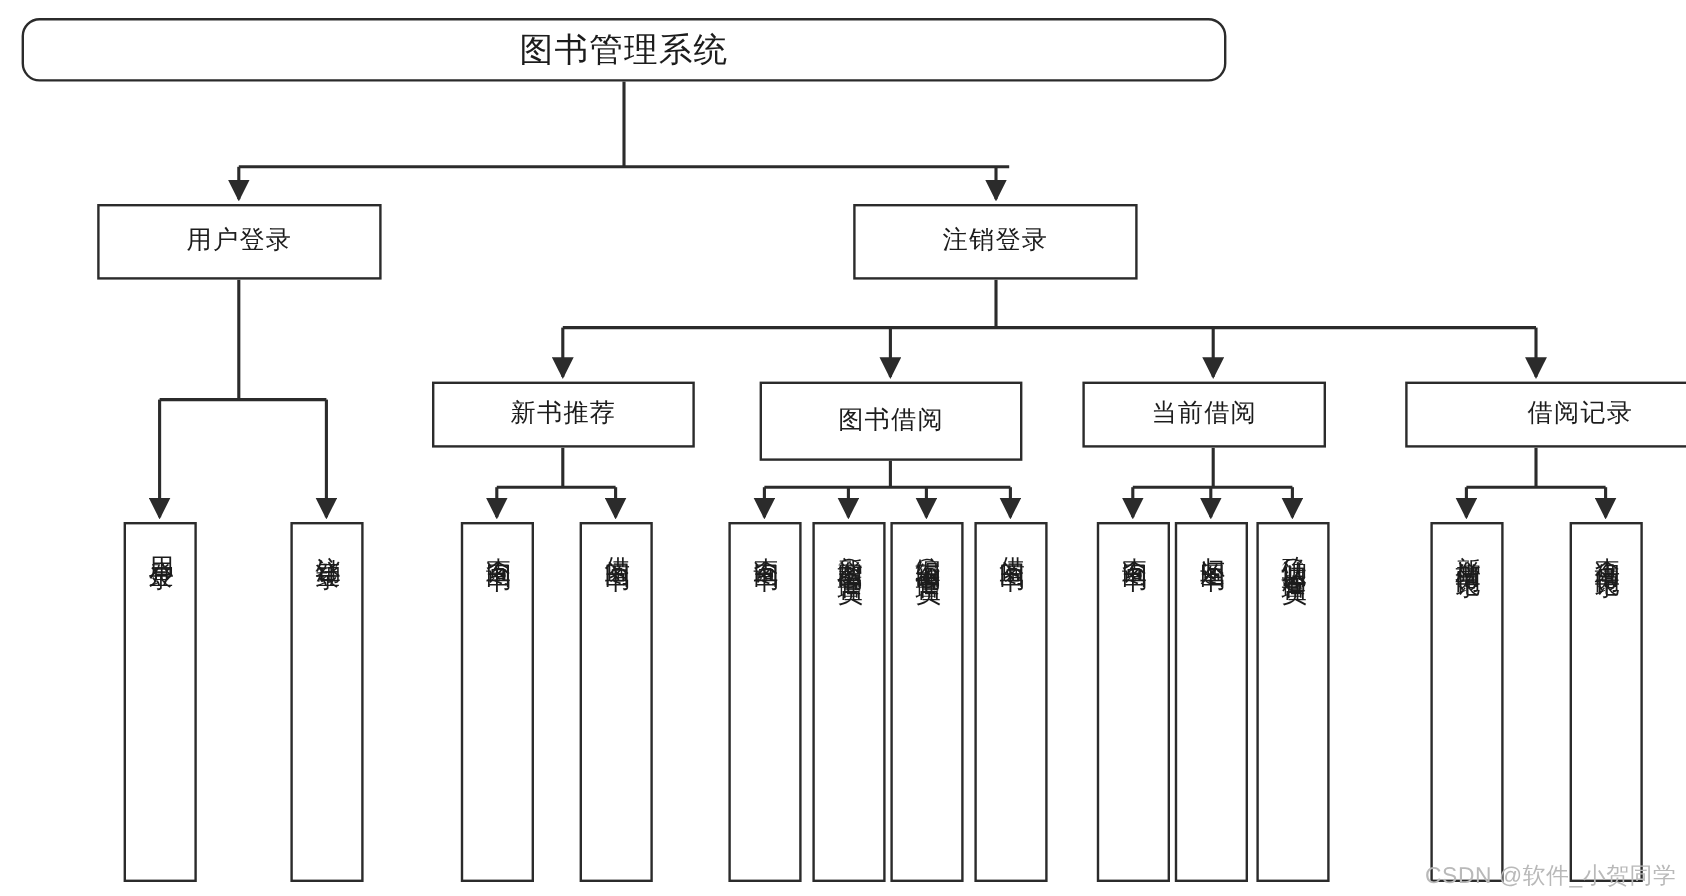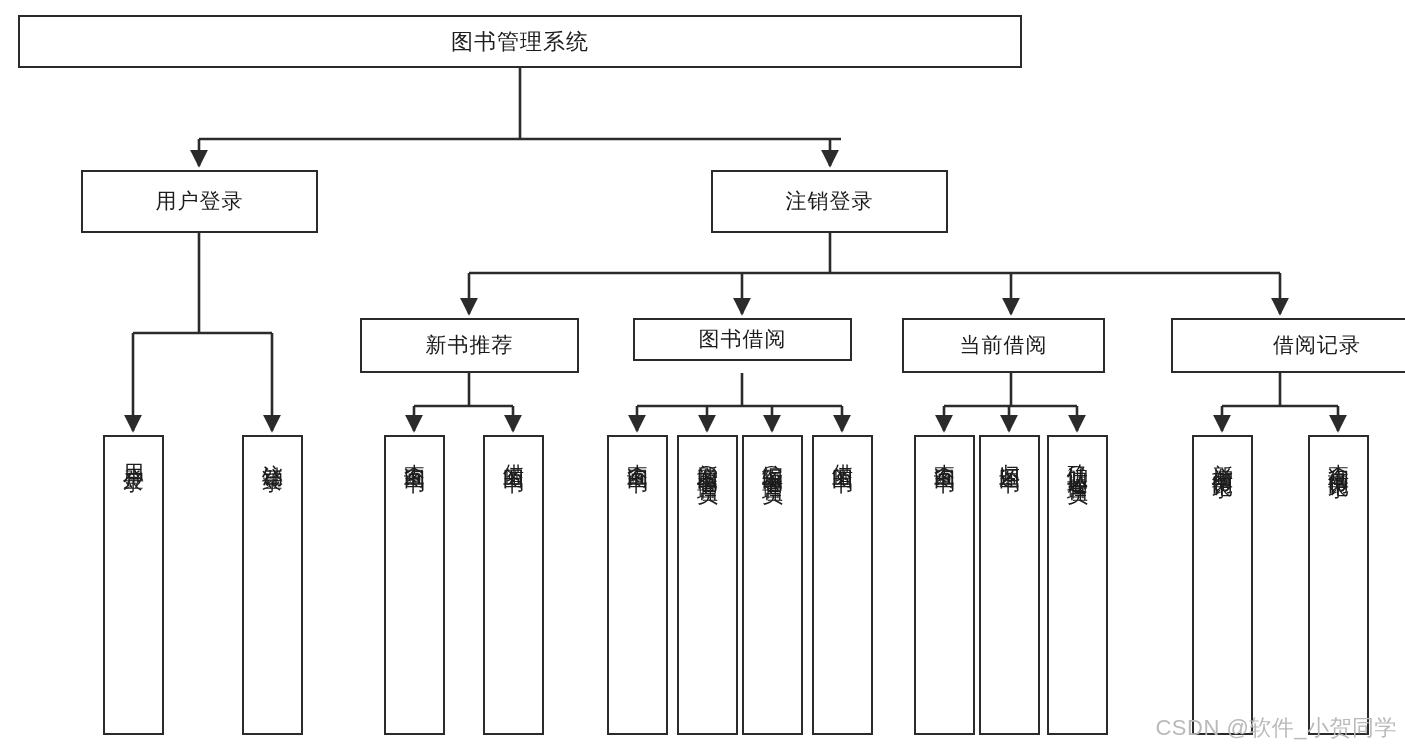--- a/index.html
+++ b/index.html
@@ -32,42 +32,43 @@
     justify-content:center;
     text-align:center;
     color:#1c1c1c;
   }
   .node.h{
     font-size:21px;
     letter-spacing:1px;
     line-height:1.25;
   }
   .node.root{
-    font-size:22px;
+    font-size:28px;
+    border-radius:15px;
   }
   
   .node.v{
     font-size:21px;
     letter-spacing:2px;
     line-height:1.05;
     padding:10px 0;
     align-items:flex-start;
   }
   .node.v .vtext{
     writing-mode:vertical-rl;
     text-orientation:upright;
     white-space:nowrap;
     letter-spacing:3px;
     display:block;
   }
   .watermark{
     position:absolute;
     right:8px;
     bottom:4px;
-    font-size:22px;
+    font-size:19px;
     color:#b9b9b9;
     letter-spacing:0.5px;
     white-space:nowrap;
     user-select:none;
   }
 </style>
 </head>
 <body>
 
 <div id="canvas">
@@ -123,21 +124,21 @@
   </svg>
 
   <div class="node h root" style="left:18px; top:15px; width:1004px; height:53px;">图书管理系统</div>
 
   <div class="node h" style="left:81px; top:170px; width:237px; height:63px;">用户登录</div>
 
   <div class="node h" style="left:711px; top:170px; width:237px; height:63px;">注销登录</div>
 
   <div class="node h" style="left:360px; top:318px; width:219px; height:55px;">新书推荐</div>
 
-  <div class="node h" style="left:633px; top:318px; width:219px; height:43px;">图书借阅</div>
+  <div class="node h" style="left:633px; top:318px; width:219px; height:66px;">图书借阅</div>
 
   <div class="node h" style="left:902px; top:318px; width:203px; height:55px;">当前借阅</div>
 
   <div class="node h" style="left:1171px; top:318px; width:260px; height:55px;padding-left:32px;">借阅记录</div>
 
   <div class="node v" style="left:103px; top:435px; width:61px; height:300px;">
     <span class="vtext">用户登录</span>
   </div>
 
   <div class="node v" style="left:242px; top:435px; width:61px; height:300px;">

